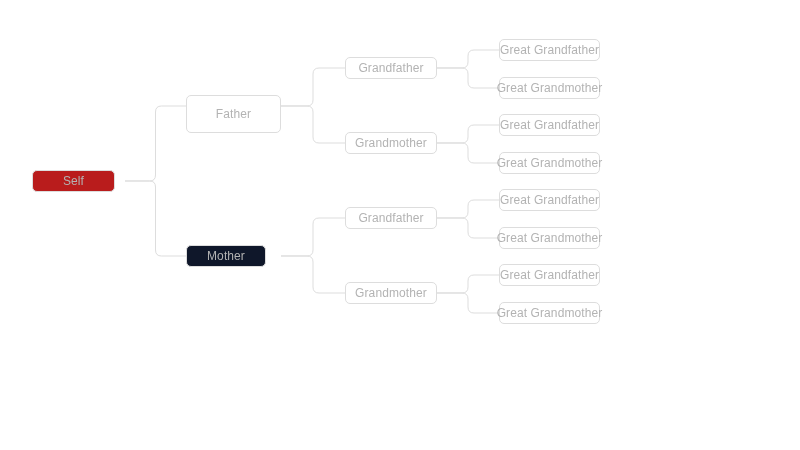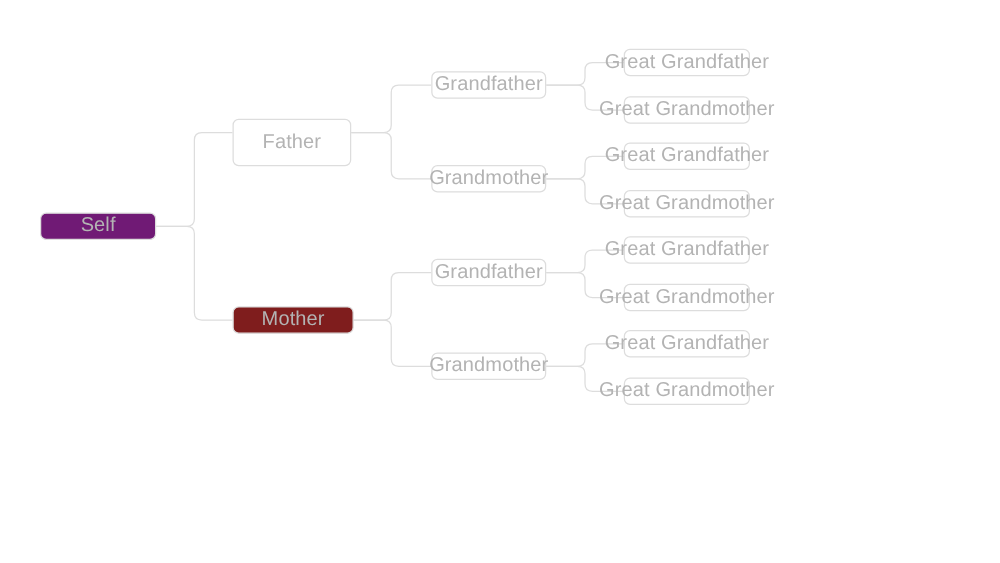--- a/index.html
+++ b/index.html
@@ -39,21 +39,21 @@
     box-sizing: border-box;
     border: 1px solid #dddddd;
     border-radius: 5px;
     background: #ffffff;
     display: flex;
     align-items: center;
     justify-content: center;
     height: 22px;
   }
   .node-label {
-    font-size: 16px;
+    font-size: 12px;
     line-height: 1;
     color: #b3b3b3;
     white-space: nowrap;
     letter-spacing: 0.1px;
   }
 </style>
 </head>
 <body>
 
 <div id="diagram-canvas">
@@ -69,27 +69,27 @@
       <path d="M 437 68 L 462 68 Q 468 68 468 74 L 468 82 Q 468 88 474 88 L 499 88" fill="none" stroke="#dddddd" stroke-width="1"></path>
       <path d="M 437 143 L 462 143 Q 468 143 468 137 L 468 131 Q 468 125 474 125 L 499 125" fill="none" stroke="#dddddd" stroke-width="1"></path>
       <path d="M 437 143 L 462 143 Q 468 143 468 149 L 468 157 Q 468 163 474 163 L 499 163" fill="none" stroke="#dddddd" stroke-width="1"></path>
       <path d="M 437 218 L 462 218 Q 468 218 468 212 L 468 206 Q 468 200 474 200 L 499 200" fill="none" stroke="#dddddd" stroke-width="1"></path>
       <path d="M 437 218 L 462 218 Q 468 218 468 224 L 468 232 Q 468 238 474 238 L 499 238" fill="none" stroke="#dddddd" stroke-width="1"></path>
       <path d="M 437 293 L 462 293 Q 468 293 468 287 L 468 281 Q 468 275 474 275 L 499 275" fill="none" stroke="#dddddd" stroke-width="1"></path>
       <path d="M 437 293 L 462 293 Q 468 293 468 299 L 468 307 Q 468 313 474 313 L 499 313" fill="none" stroke="#dddddd" stroke-width="1"></path>
     </svg>
 
   <div id="node-layer">
-      <div class="node" style="left: 32px; top: 170px; width: 93px; height: 22px; border-color: rgb(221, 221, 221); background: #701a75;">
+      <div class="node" style="left: 32px; top: 170px; width: 83px; height: 22px; border-color: rgb(221, 221, 221); background: #b91c1c;">
         <span class="node-label" style="color: rgb(179, 179, 179);">Self</span>
       </div>
       <div class="node" style="left: 186px; top: 95px; width: 95px; height: 38px; border-color: rgb(221, 221, 221); background: rgb(255, 255, 255);">
         <span class="node-label" style="color: rgb(179, 179, 179);">Father</span>
       </div>
-      <div class="node" style="left: 186px; top: 245px; width: 97px; height: 22px; border-color: rgb(221, 221, 221); background: #7f1d1d;">
+      <div class="node" style="left: 186px; top: 245px; width: 80px; height: 22px; border-color: rgb(221, 221, 221); background: #0f172a;">
         <span class="node-label" style="color: rgb(179, 179, 179);">Mother</span>
       </div>
       <div class="node" style="left: 345px; top: 57px; width: 92px; height: 22px; border-color: rgb(221, 221, 221); background: rgb(255, 255, 255);">
         <span class="node-label" style="color: rgb(179, 179, 179);">Grandfather</span>
       </div>
       <div class="node" style="left: 345px; top: 132px; width: 92px; height: 22px; border-color: rgb(221, 221, 221); background: rgb(255, 255, 255);">
         <span class="node-label" style="color: rgb(179, 179, 179);">Grandmother</span>
       </div>
       <div class="node" style="left: 345px; top: 207px; width: 92px; height: 22px; border-color: rgb(221, 221, 221); background: rgb(255, 255, 255);">
         <span class="node-label" style="color: rgb(179, 179, 179);">Grandfather</span>

